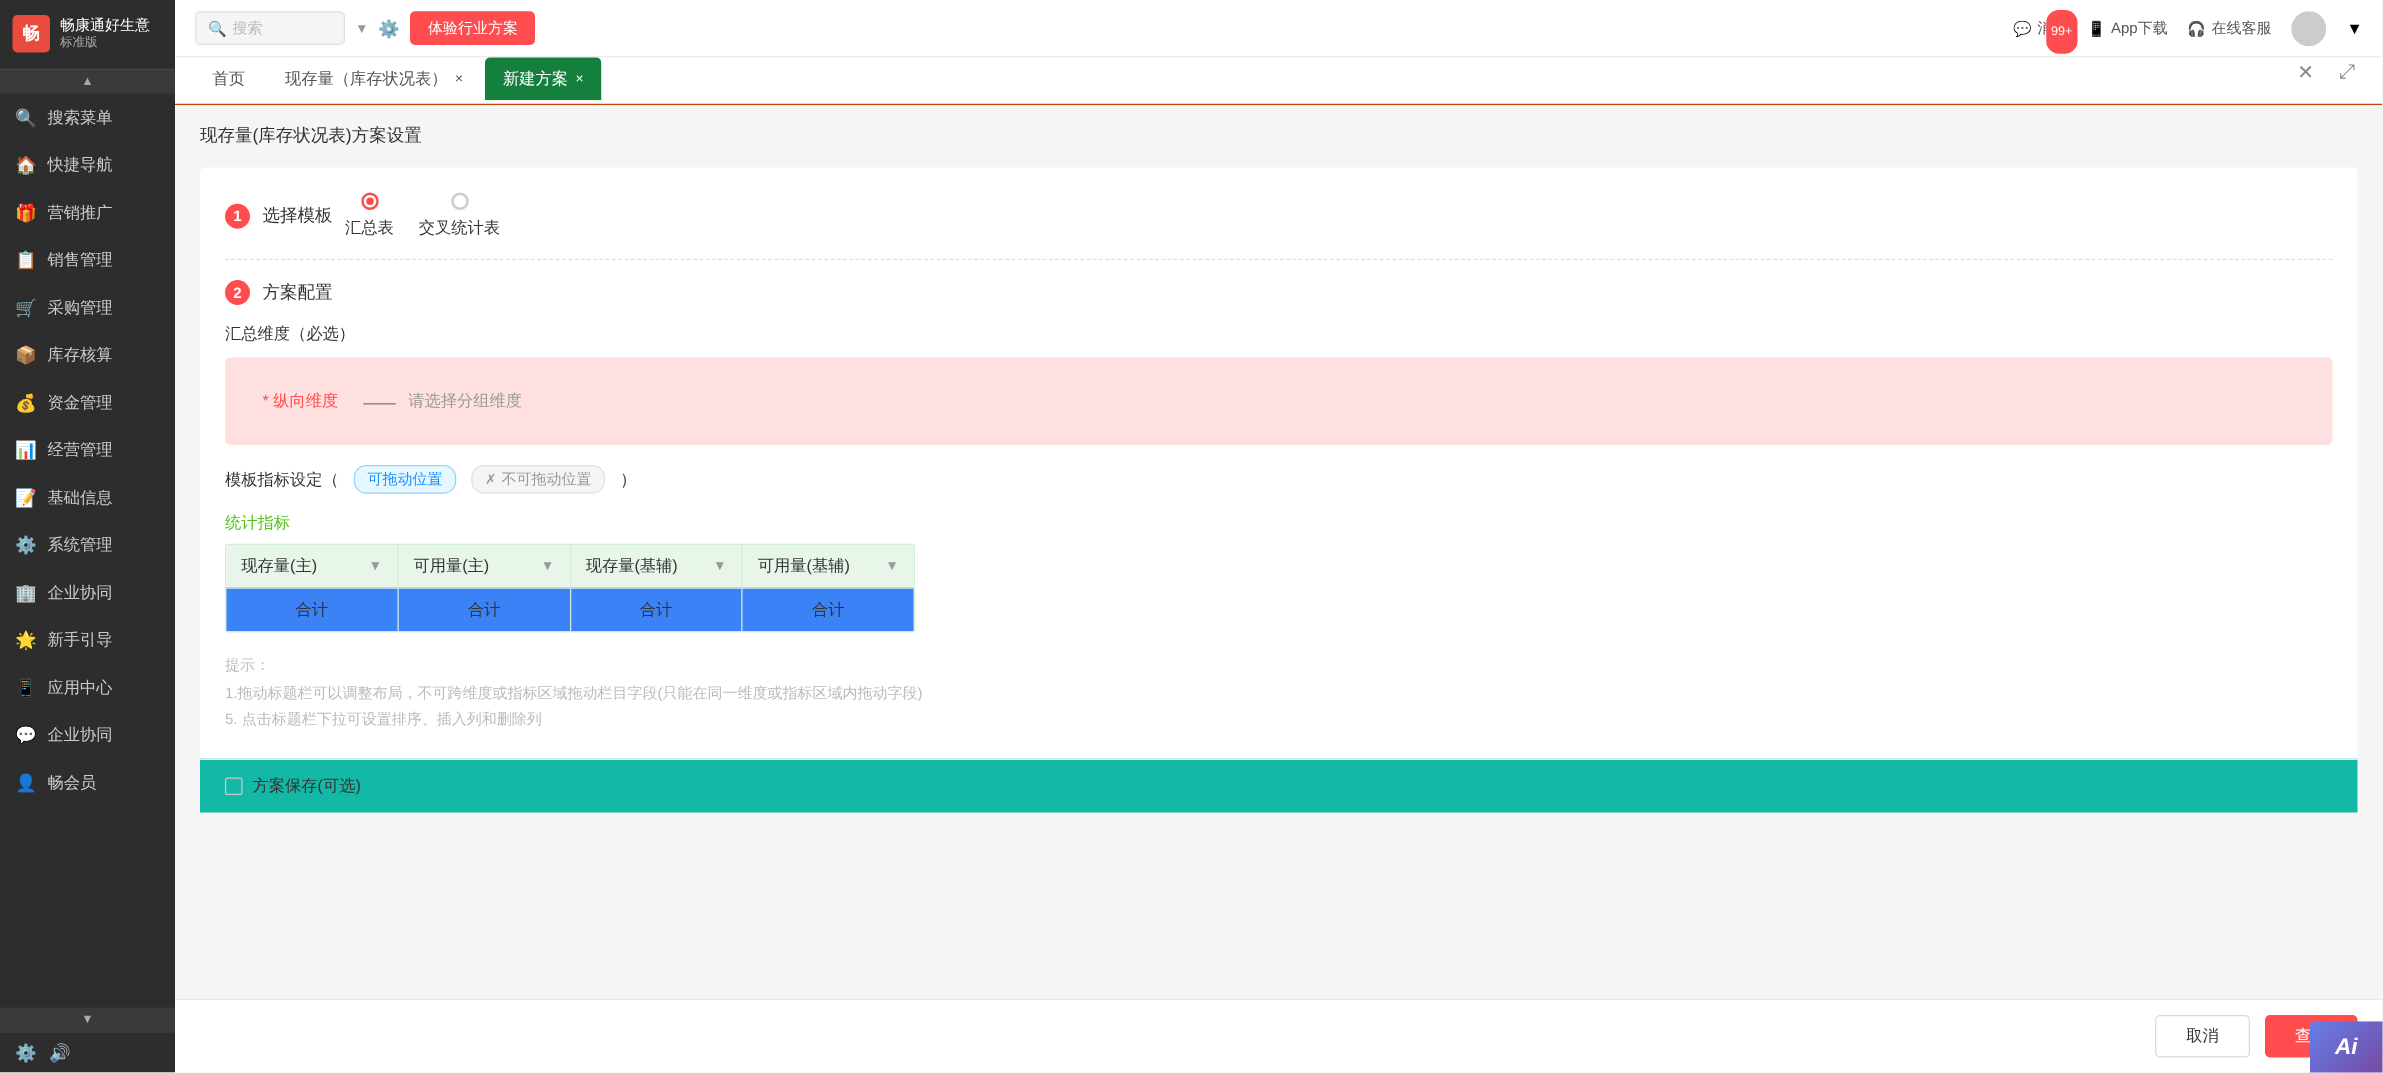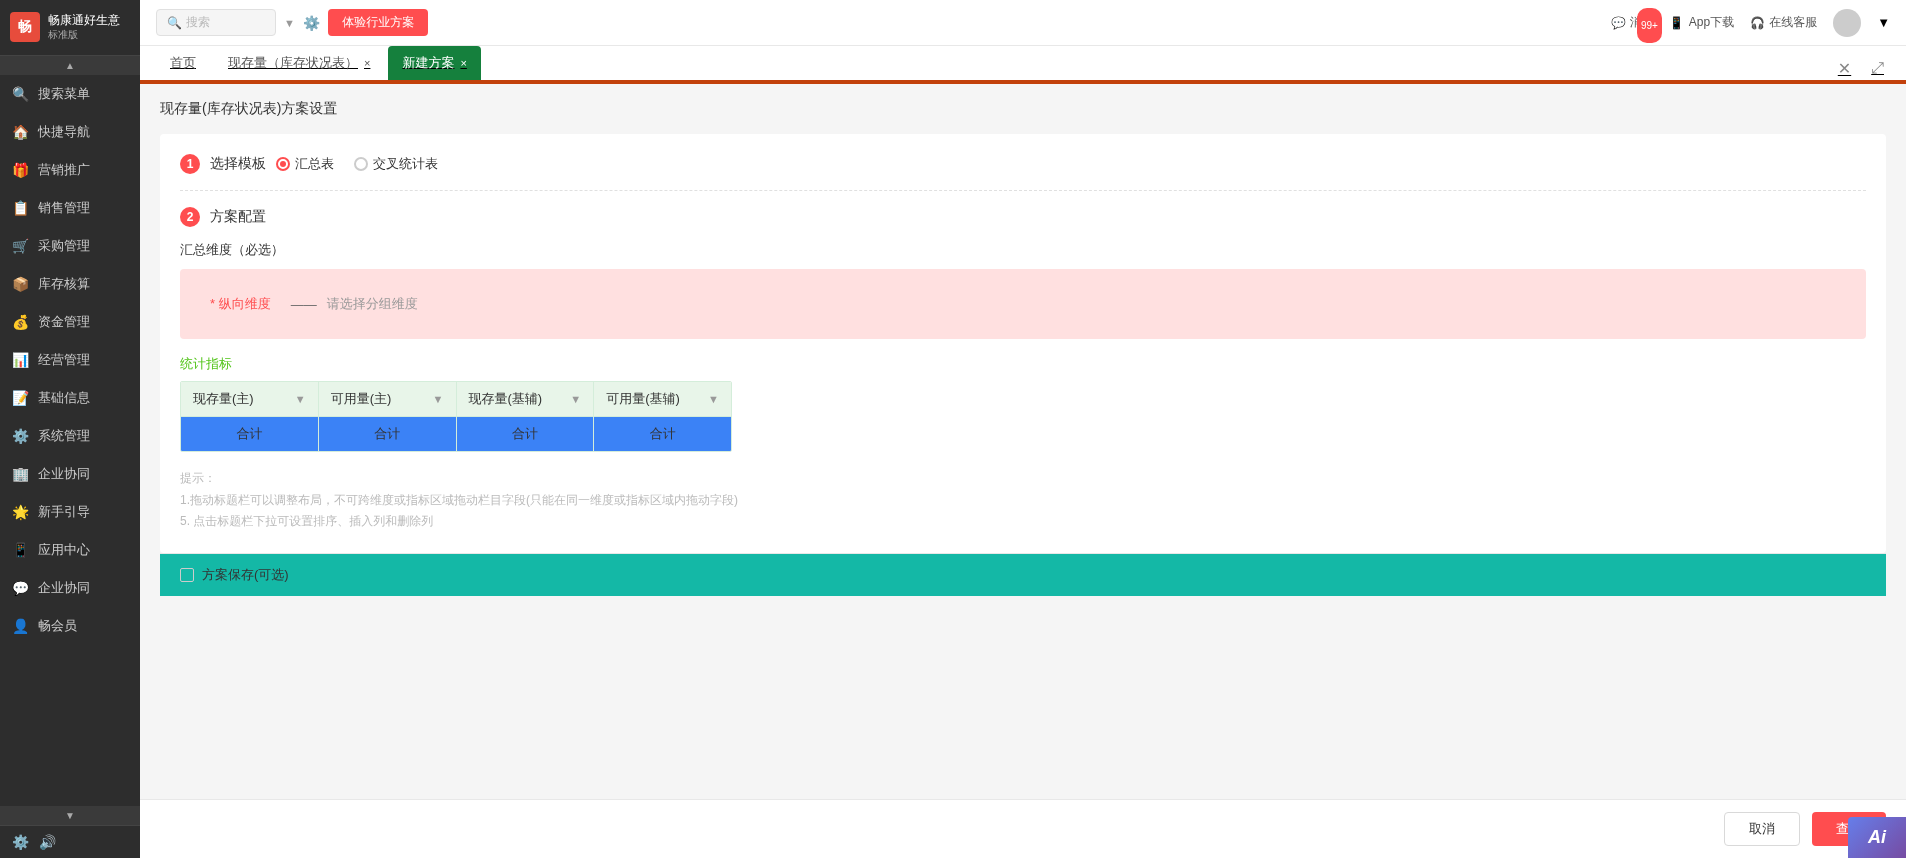--- a/index.html
+++ b/index.html
@@ -151,28 +151,27 @@
     .avatar-placeholder {
       width: 28px;
       height: 28px;
       background: #ccc;
       border-radius: 50%;
     }
 
     
     .tabs-bar {
       background: #fff;
-      border-bottom: 4px solid #c2410c;
-      display: flex;
-      align-items: flex-end;
+      border-bottom: 1px solid #c2410c;
+      display: flex;
+      align-items: flex-start;
       padding: 0 16px;
       height: 38px;
       flex-shrink: 0;
       gap: 4px;
-      text-decoration: underline;
     }
     .tab-item {
       padding: 8px 14px;
       font-size: 13px;
       color: #555;
       cursor: pointer;
       display: flex;
       align-items: center;
       gap: 6px;
       border-radius: 4px 4px 0 0;
@@ -249,20 +248,21 @@
       align-items: center;
       gap: 20px;
     }
     .radio-item {
       display: flex;
       align-items: center;
       gap: 5px;
       font-size: 13px;
       color: #333;
       cursor: pointer;
+      flex-direction: column;
     }
     .radio-circle {
       width: 14px;
       height: 14px;
       border-radius: 50%;
       border: 2px solid #ccc;
       display: flex;
       align-items: center;
       justify-content: center;
     }
@@ -613,20 +613,31 @@
 
       <div class="dimension-area">
         <span class="dimension-label">
           <span>*</span>
           <span>纵向维度</span>
         </span>
         <span class="dimension-dash">——</span>
         <span class="dimension-placeholder">请选择分组维度</span>
       </div>
 
+      <div class="metrics-settings-row">
+        <span class="metrics-label">
+          <span>模板指标设定（</span>
+        </span>
+        <span class="drag-badge">可拖动位置</span>
+        <span class="no-drag-badge">
+          <span class="no-drag-x">✗</span>
+          <span>不可拖动位置</span>
+        </span>
+        <span class="metrics-label">）</span>
+      </div>
 
       <div class="stats-section-title">统计指标</div>
       <div class="stats-table">
         <div class="stats-header-row">
           <div class="stats-header-cell">
             <span>现存量(主)</span>
             <span class="dropdown-arrow">▼</span>
           </div>
           <div class="stats-header-cell">
             <span>可用量(主)</span>

